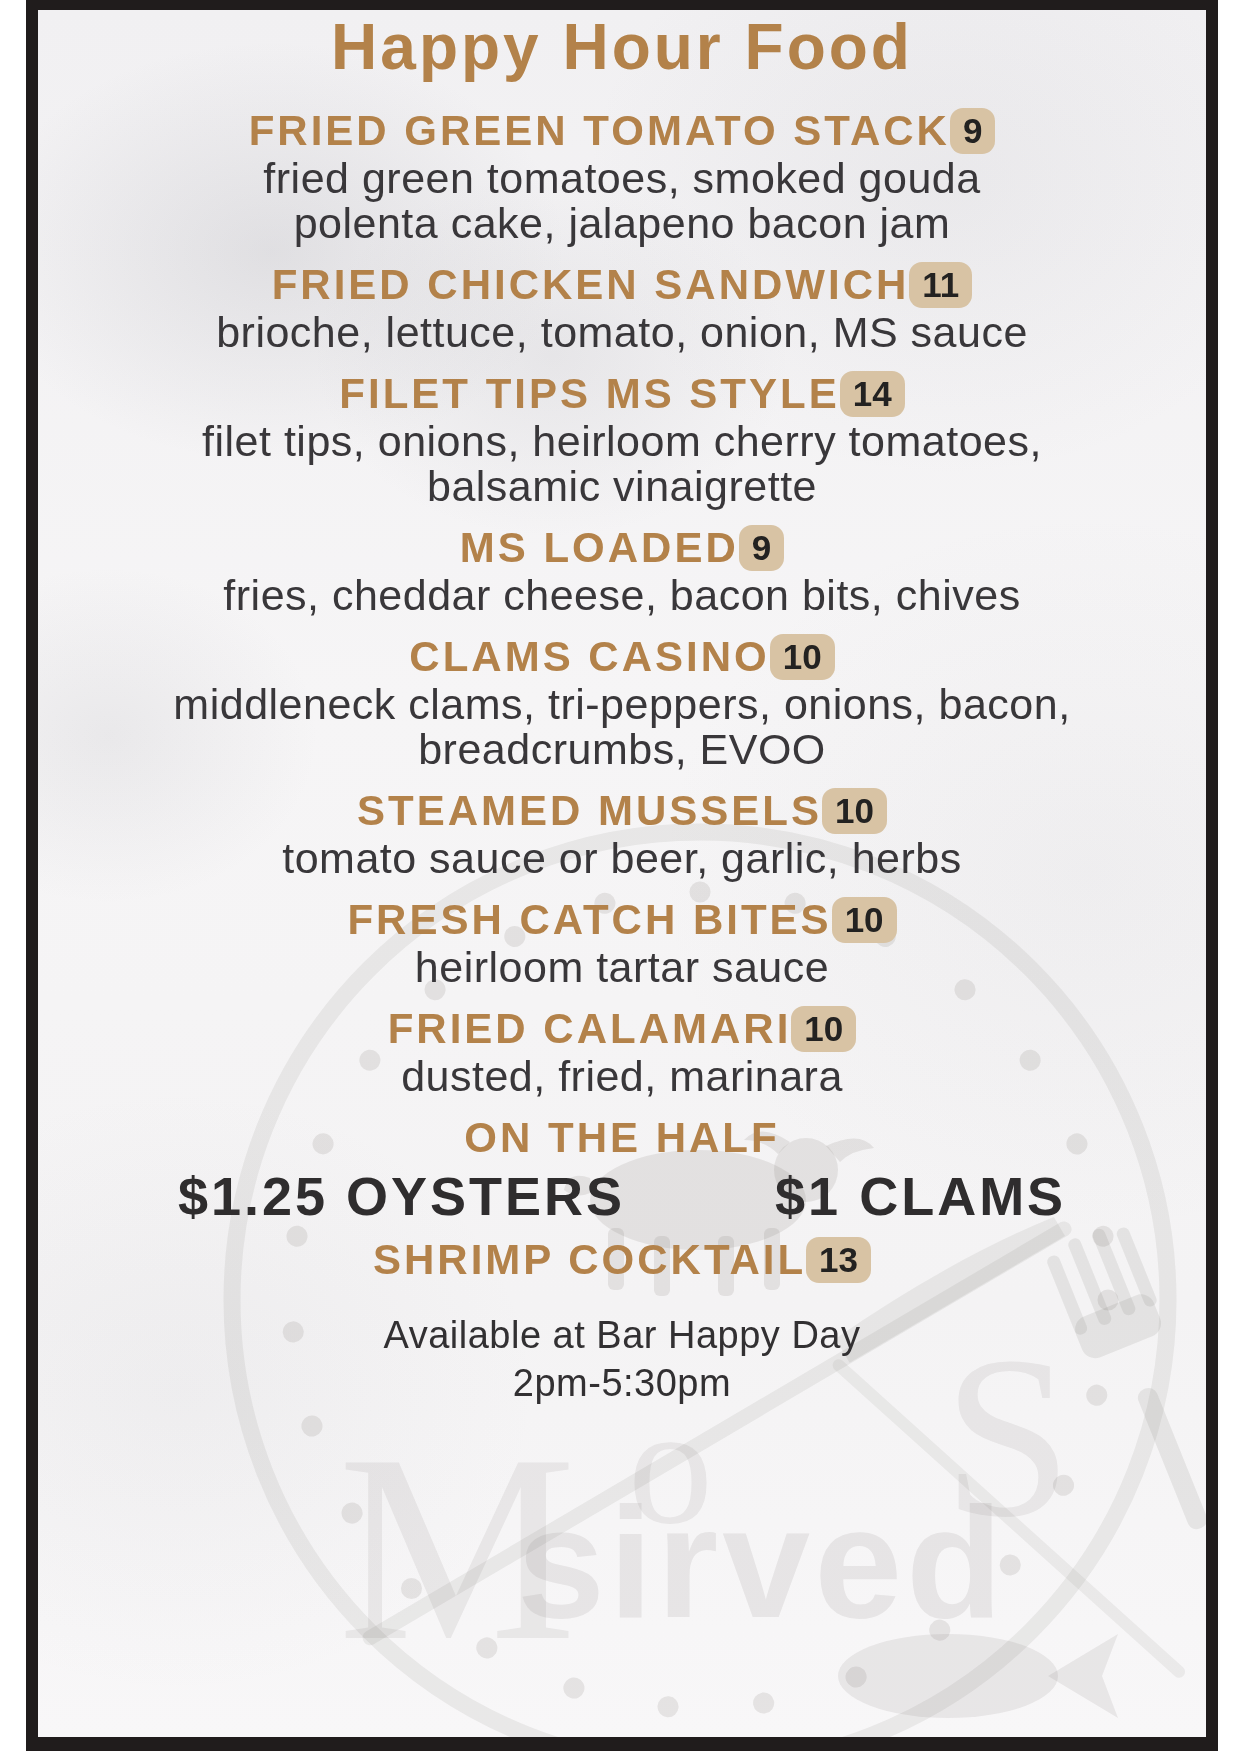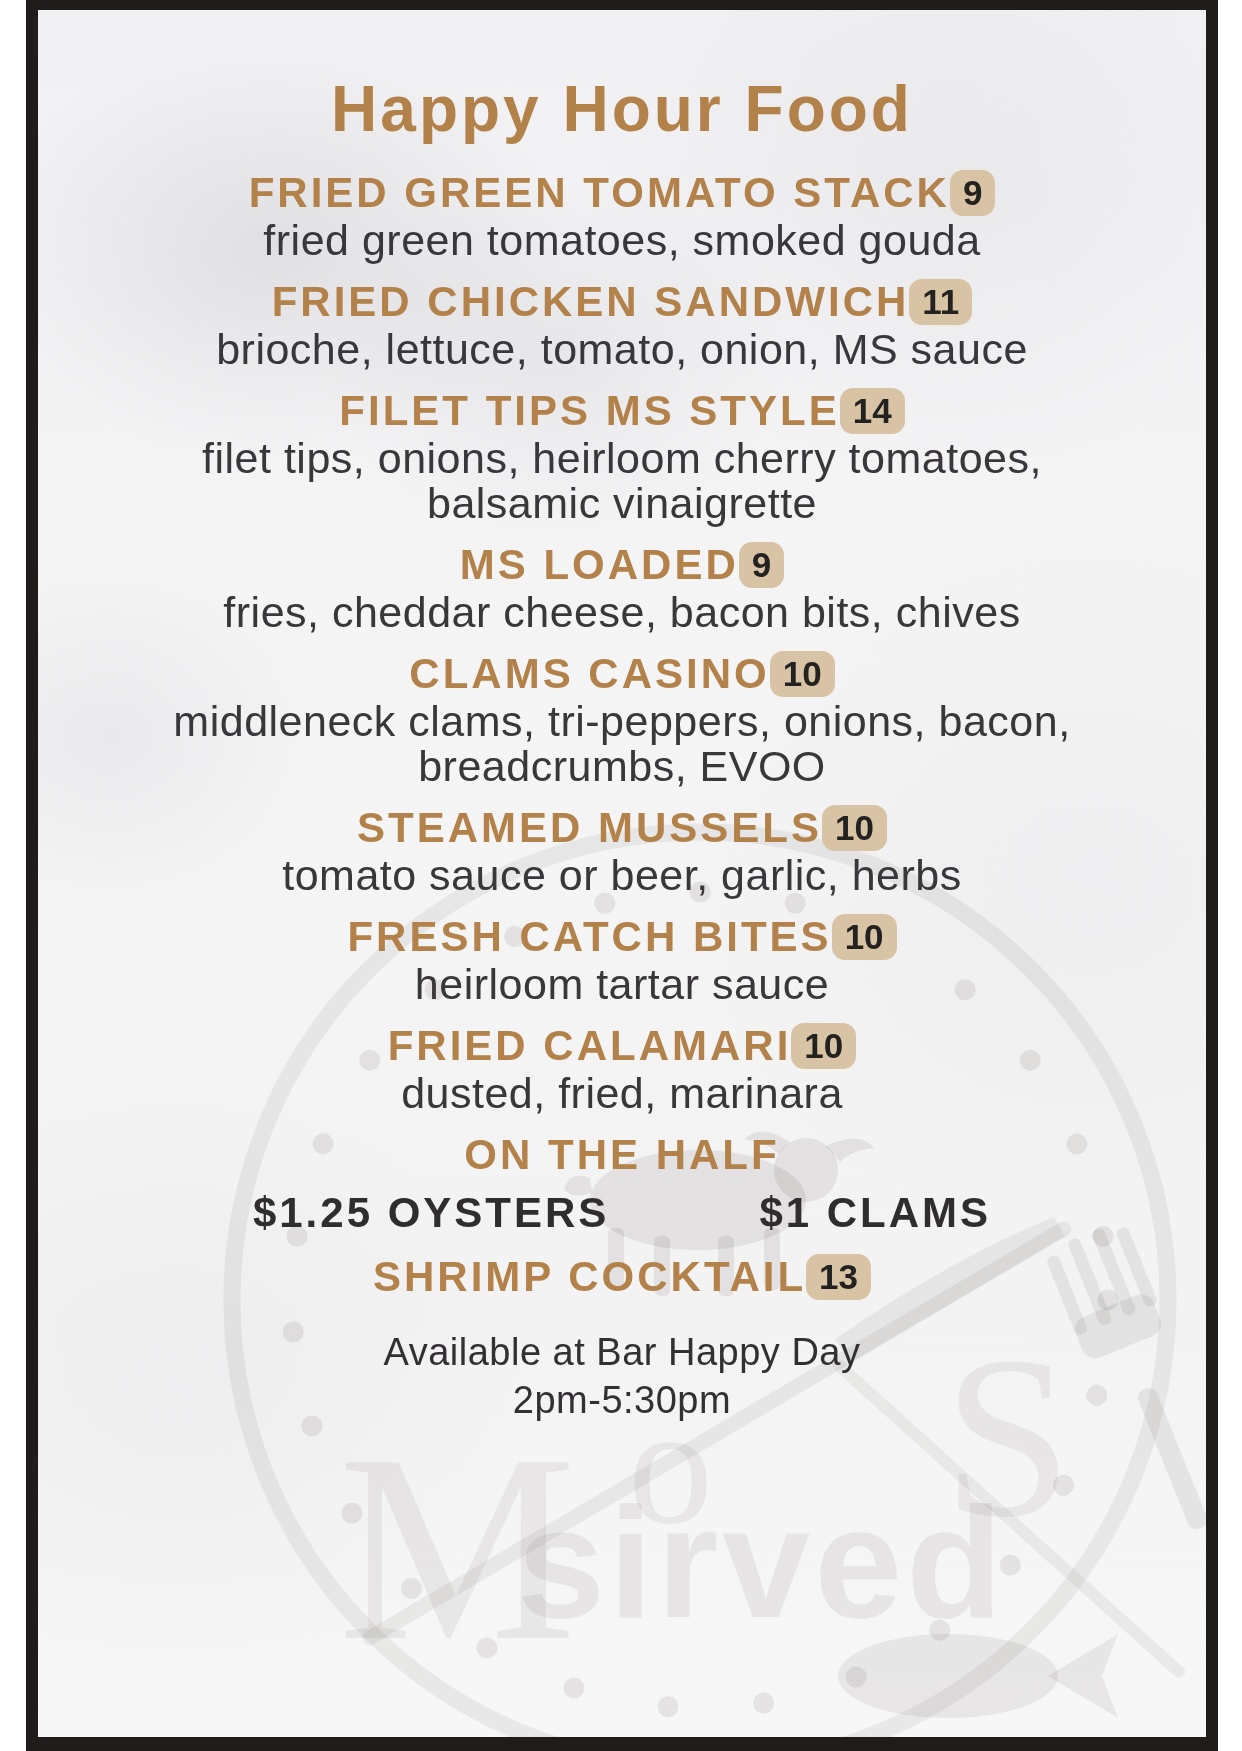--- a/index.html
+++ b/index.html
@@ -41,21 +41,20 @@
   .sirved-watermark{
     position:absolute; left:479px; top:1462px;
     font-size:158px; font-weight:700; letter-spacing:4px;
     color:rgba(120,118,116,0.13);
     white-space:nowrap;
     pointer-events:none;
   }
   .content{
     position:relative;
     width:100%; height:100%;
-    padding-top:62px;
     text-align:center;
     z-index:2;
   }
   .menu-title{
     font-size:64px; line-height:74px; font-weight:700;
     letter-spacing:3px; color:var(--gold);
     margin-bottom:22px;
   }
   .menu-item{ margin-bottom:14px; }
   .item-name-row{
@@ -76,21 +75,21 @@
     font-size:43px; line-height:45px; font-weight:400;
     letter-spacing:0.5px; color:var(--ink);
   }
   .item-desc-line:first-of-type{ margin-top:3px; }
   .item-desc-line:empty{ display:none; }
   .half-row{
     display:flex; justify-content:center; align-items:center;
     gap:150px; margin-top:8px;
   }
   .half-price{
-    font-size:42px; line-height:50px; font-weight:700;
+    font-size:54px; line-height:50px; font-weight:700;
     letter-spacing:3px; color:#2f2d2e;text-align:center;
   }
   .section-gap{ }
   .footer-block{ margin-top:26px; }
   .footer-line{
     font-size:38px; line-height:48px; font-weight:400;
     letter-spacing:0.5px; color:#323032;
   }
 </style>
 </head>
@@ -149,20 +148,21 @@
   <div class="content">
 
     <div class="menu-title">Happy Hour Food</div>
 
     <div class="menu-item">
       <div class="item-name-row">
         <span class="item-name">FRIED GREEN TOMATO STACK</span>
         <span class="price-badge">9</span>
       </div>
       <div class="item-desc-line">fried green tomatoes, smoked gouda</div>
+      <div class="item-desc-line">polenta cake, jalapeno bacon jam</div>
     </div>
 
     <div class="menu-item">
       <div class="item-name-row">
         <span class="item-name">FRIED CHICKEN SANDWICH</span>
         <span class="price-badge">11</span>
       </div>
       <div class="item-desc-line">brioche, lettuce, tomato, onion, MS sauce</div>
 
     </div>

